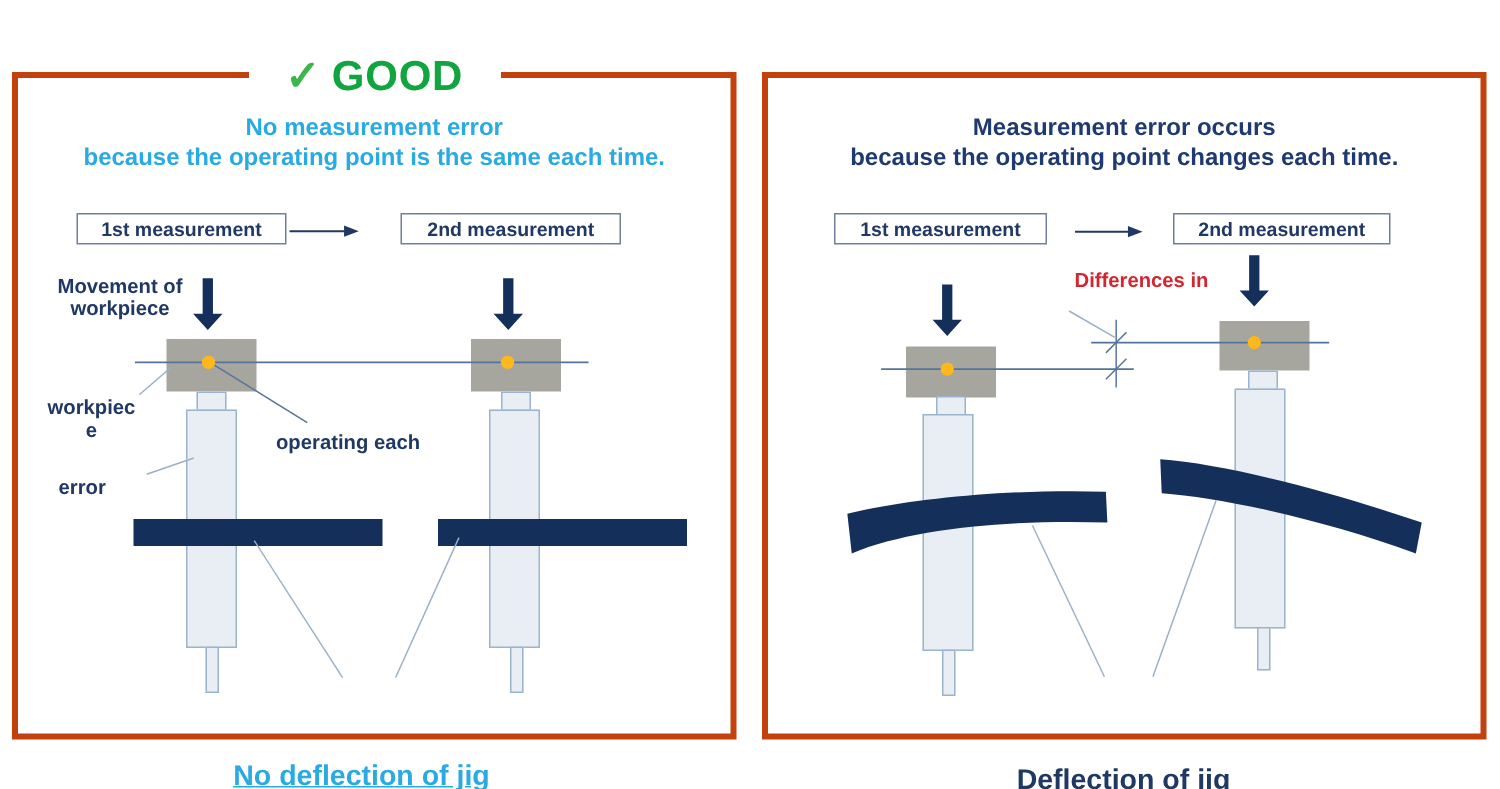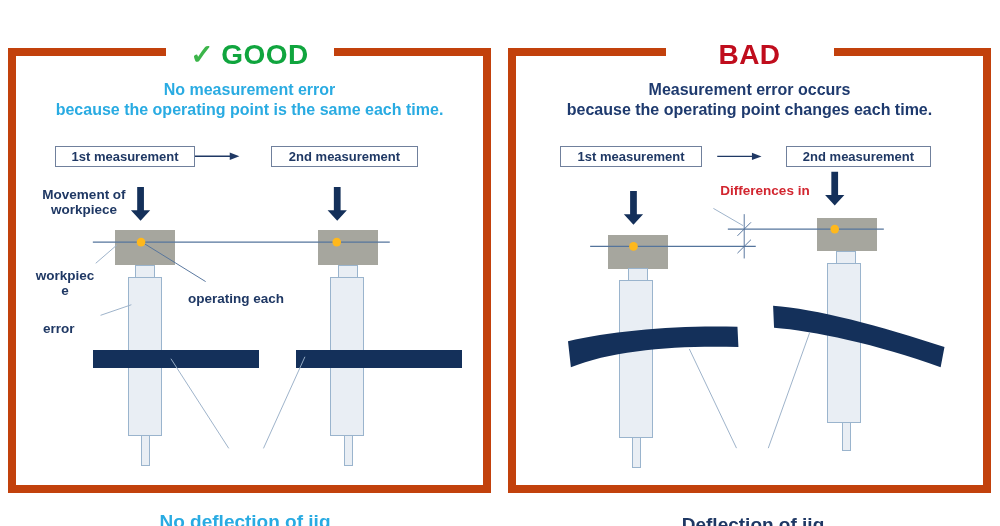--- a/index.html
+++ b/index.html
@@ -1,19 +1,19 @@
 <!DOCTYPE html>
 <html><head>
 <meta charset="utf-8">
 <style>
   html,body{margin:0;padding:0;background:#ffffff;width:1000px;height:526px;overflow:hidden;
     font-family:"Liberation Sans", sans-serif;}
   .stage{position:relative;width:1000px;height:526px;background:#fff;}
 
-  .panel{position:absolute;top:48px;width:483px;height:445px;border:8px solid #c2410c;background:#fff;box-sizing:border-box;}
+  .panel{position:absolute;top:48px;width:483px;height:445px;border:4px solid #c2410c;background:#fff;box-sizing:border-box;}
   #good-panel{left:8px;}
   #bad-panel{left:508px;}
 
   .panel-title{position:absolute;top:-18px;left:50%;transform:translateX(-50%);
     background:#fff;min-width:164px;text-align:center;padding:0 2px;
     font-size:28px;line-height:34px;font-weight:800;letter-spacing:.5px;white-space:nowrap;}
   .title-good{color:#10a53e;}
   .title-bad{color:#c00d1d;}
   .check{color:#3cb54a;font-weight:700;margin-right:7px;}
 
@@ -110,23 +110,20 @@
       <span style="display:inline;">workpiece</span>
     </div>
     <div class="lbl" style="left:172px;top:235px;">operating each</div>
     <div class="lbl" style="left:27px;top:265px;">error</div>
 
     <div class="caption caption-good">No deflection of jig</div>
   </section>
 
   <section class="panel" id="bad-panel">
 
-    <div class="panel-title title-bad">
-      <span>BAD</span>
-    </div>
 
     <div class="subtitle subtitle-bad">
       <span>Measurement error occurs</span>
       <span>because the operating point changes each time.</span>
     </div>
 
     <div class="meas-box" style="left:44px;top:90px;width:142px;">
       <span>1st measurement</span>
     </div>
     <div class="meas-box" style="left:270px;top:90px;width:145px;">

